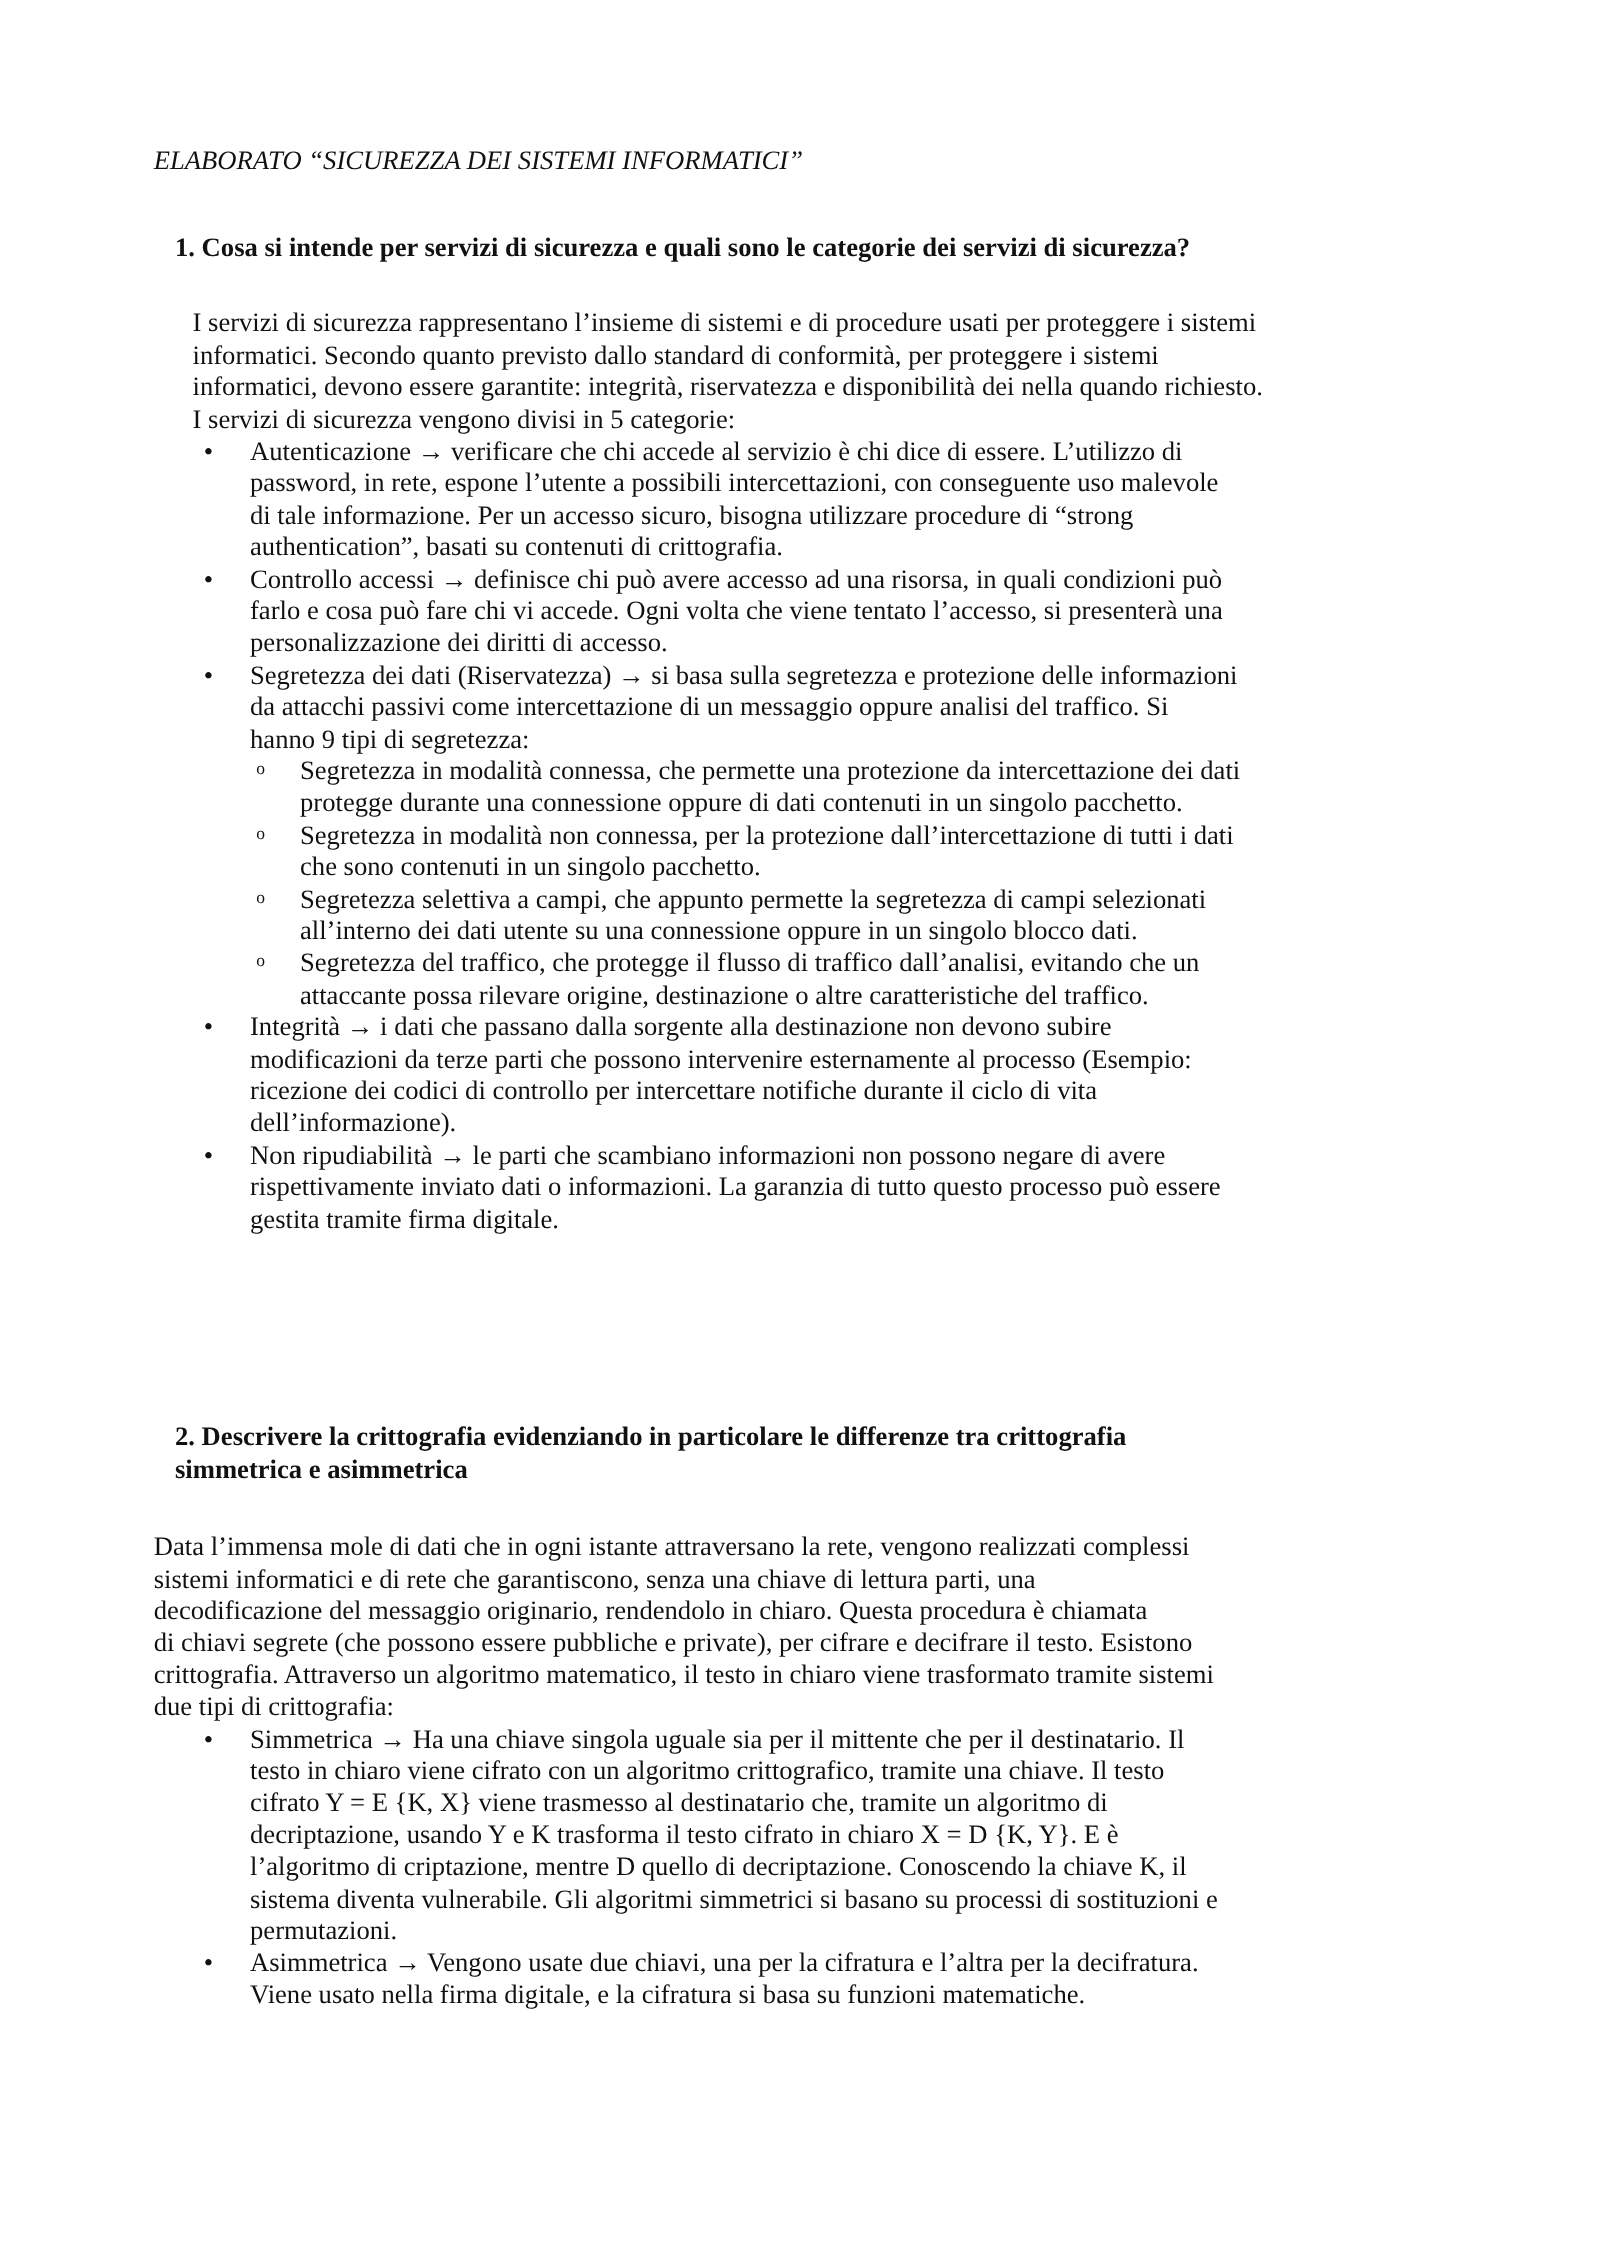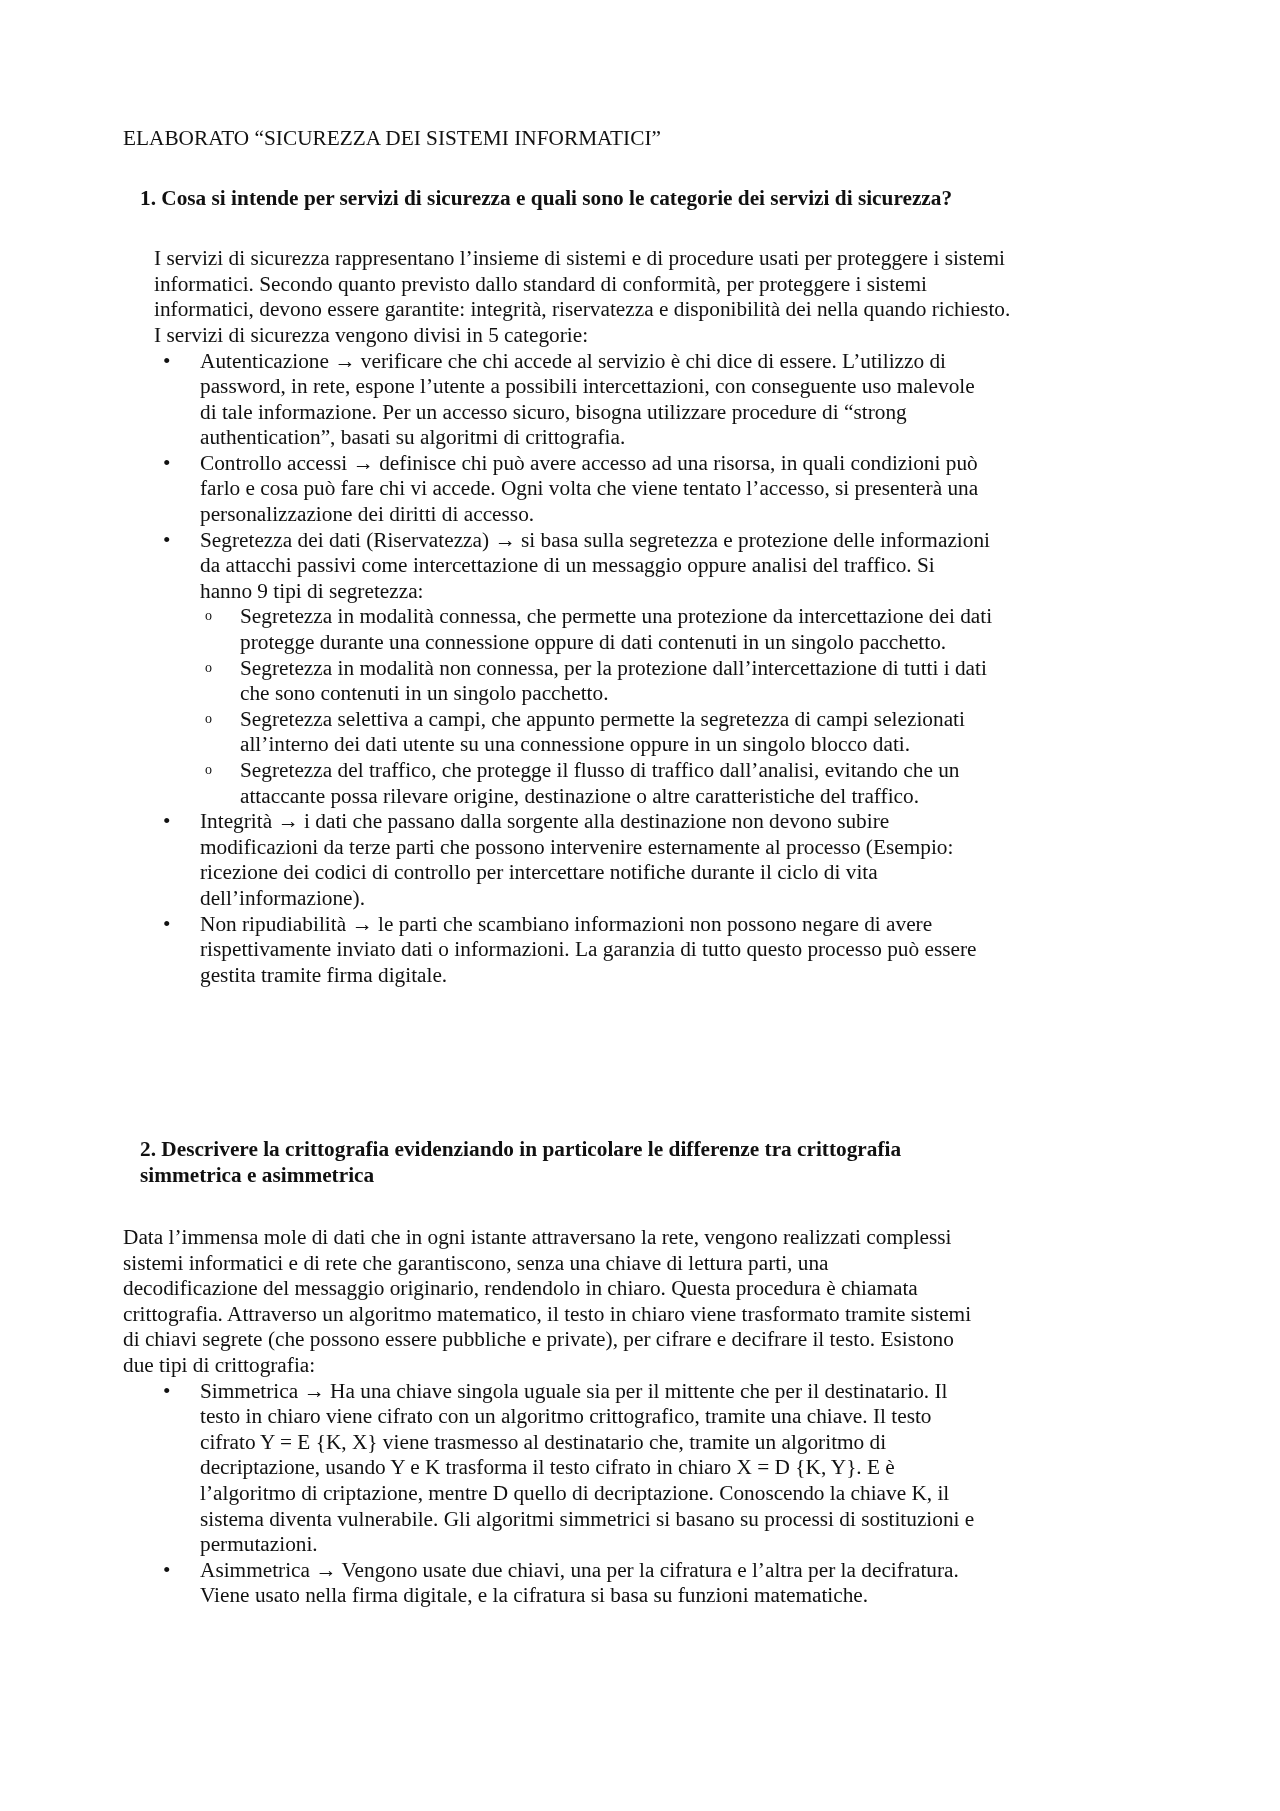--- a/index.html
+++ b/index.html
@@ -2,21 +2,21 @@
 <html><head>
   <meta charset="utf-8">
   <style>
     html, body { margin: 0; padding: 0; background: #ffffff; }
     body {
       width: 1280px; height: 1811px; overflow: hidden; position: relative;
       font-family: "Liberation Serif", serif; color: #111111;
     }
     .page { position: absolute; left: 123px; top: 0; width: 1045px; }
     .line { font-size: 21.3px; line-height: 25.6px; white-space: nowrap; }
-    .title { position: absolute; top: 125px; font-size: 21.3px; line-height: 26px; }
+    .title { position: absolute; top: 115px; font-style: italic; font-size: 21.3px; line-height: 26px; }
     .h { position: absolute; font-weight: bold; font-size: 21.3px; line-height: 26px; margin-left: 17px; }
     .block { position: absolute; left: 0; width: 1045px; }
     .item { position: relative; padding-left: 77px; }
     .item .bul { position: absolute; left: 40px; top: 0; font-size: 21.3px; line-height: 25.6px; }
     .sub { position: relative; padding-left: 117px; }
     .sub .bul { position: absolute; left: 82px; top: -1px; font-size: 14px; line-height: 25.6px; }
   </style>
 </head>
 <body>
 
@@ -33,21 +33,21 @@
     <div class="line">I servizi di sicurezza vengono divisi in 5 categorie:</div>
   </div>
 
   <div class="block" style="top:348.5px;">
 
     <div class="item">
       <span class="bul">•</span>
       <div class="line">Autenticazione → verificare che chi accede al servizio è chi dice di essere. L’utilizzo di</div>
       <div class="line">password, in rete, espone l’utente a possibili intercettazioni, con conseguente uso malevole</div>
       <div class="line">di tale informazione. Per un accesso sicuro, bisogna utilizzare procedure di “strong</div>
-      <div class="line">authentication”, basati su algoritmi di crittografia.</div>
+      <div class="line">authentication”, basati su contenuti di crittografia.</div>
     </div>
 
     <div class="item">
       <span class="bul">•</span>
       <div class="line">Controllo accessi → definisce chi può avere accesso ad una risorsa, in quali condizioni può</div>
       <div class="line">farlo e cosa può fare chi vi accede. Ogni volta che viene tentato l’accesso, si presenterà una</div>
       <div class="line">personalizzazione dei diritti di accesso.</div>
     </div>
 
     <div class="item">
@@ -95,22 +95,22 @@
 
   <div class="h" style="top:1136px;">
     <div>2. Descrivere la crittografia evidenziando in particolare le differenze tra crittografia</div>
     <div>simmetrica e asimmetrica</div>
   </div>
 
   <div class="block" style="top:1225px;">
     <div class="line">Data l’immensa mole di dati che in ogni istante attraversano la rete, vengono realizzati complessi</div>
     <div class="line">sistemi informatici e di rete che garantiscono, senza una chiave di lettura parti, una</div>
     <div class="line">decodificazione del messaggio originario, rendendolo in chiaro. Questa procedura è chiamata</div>
+    <div class="line">di chiavi segrete (che possono essere pubbliche e private), per cifrare e decifrare il testo. Esistono</div>
     <div class="line">crittografia. Attraverso un algoritmo matematico, il testo in chiaro viene trasformato tramite sistemi</div>
-    <div class="line">di chiavi segrete (che possono essere pubbliche e private), per cifrare e decifrare il testo. Esistono</div>
     <div class="line">due tipi di crittografia:</div>
   </div>
 
   <div class="block" style="top:1378.6px;">
     <div class="item">
       <span class="bul">•</span>
       <div class="line">Simmetrica → Ha una chiave singola uguale sia per il mittente che per il destinatario. Il</div>
       <div class="line">testo in chiaro viene cifrato con un algoritmo crittografico, tramite una chiave. Il testo</div>
       <div class="line">cifrato Y = E {K, X} viene trasmesso al destinatario che, tramite un algoritmo di</div>
       <div class="line">decriptazione, usando Y e K trasforma il testo cifrato in chiaro X = D {K, Y}. E è</div>

